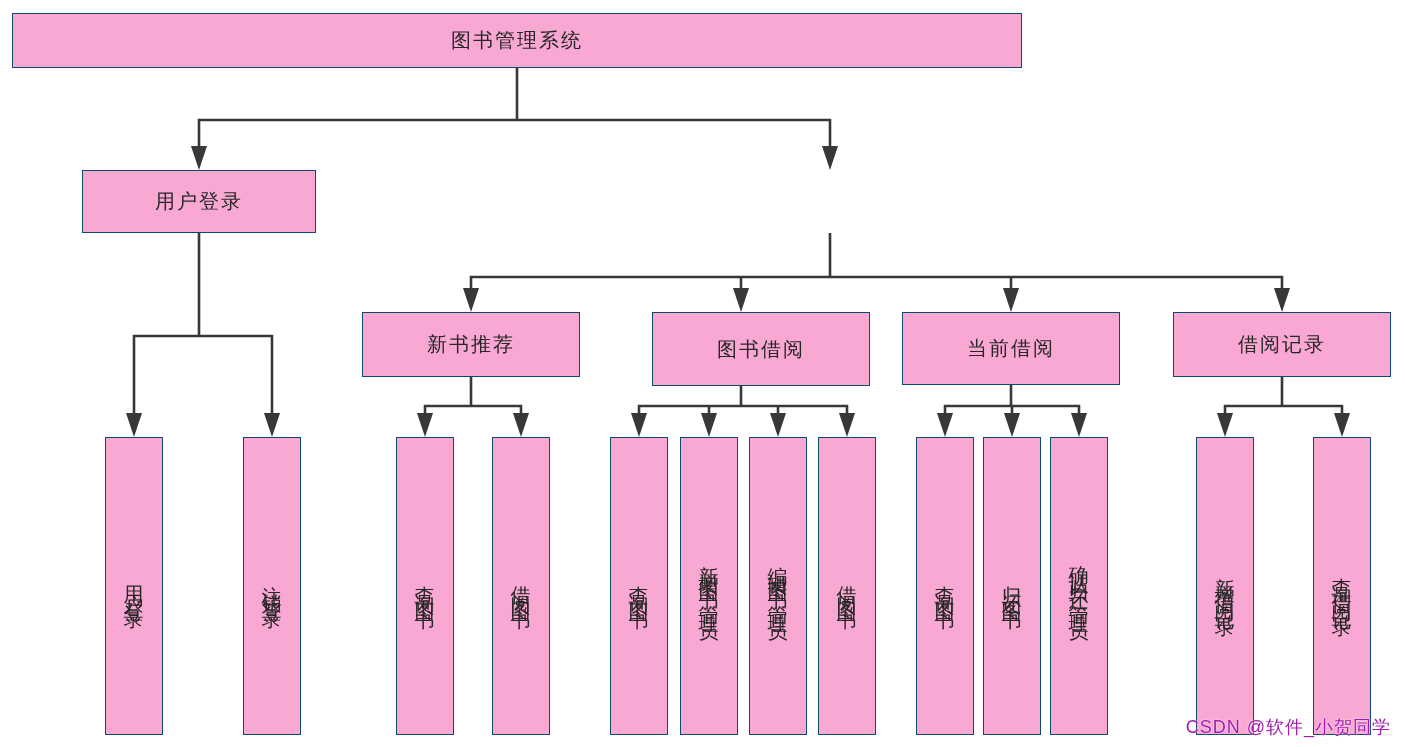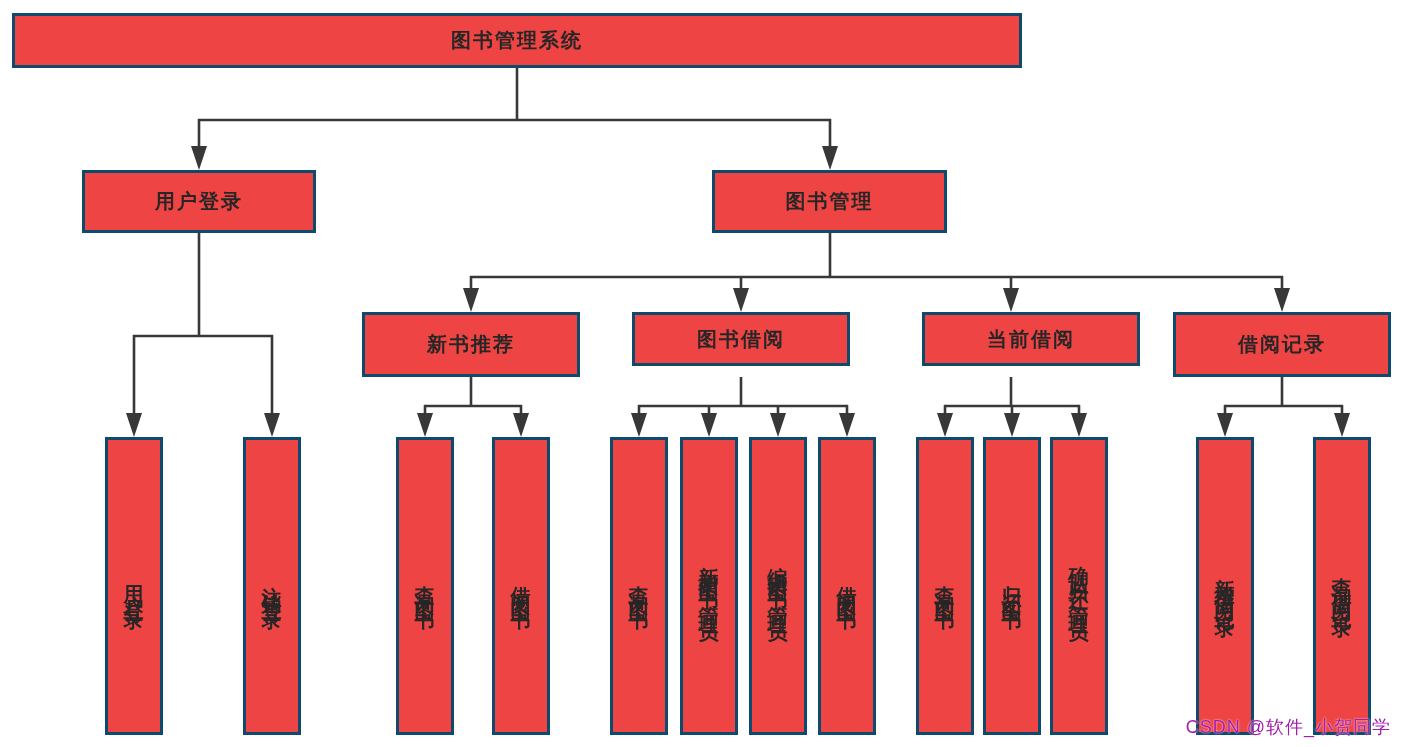--- a/index.html
+++ b/index.html
@@ -13,29 +13,28 @@
     color: #262626;
   }
   svg.connectors {
     position: absolute;
     left: 0; top: 0;
     width: 1405px; height: 747px;
   }
   .node {
     position: absolute;
     box-sizing: border-box;
-    border: 3px solid #0c4a6e;
-    background: #ef4444;
+    border: 1px solid #0c4a6e;
+    background: #f9a8d4;
     display: flex;
     align-items: center;
     justify-content: center;
     font-size: 20px;
     letter-spacing: 2px;
     white-space: nowrap;
-    font-weight: bold;
   }
   .node.leaf {
     writing-mode: vertical-rl;
     text-orientation: mixed;
     letter-spacing: 8px;
     white-space: normal;
     line-height: 1;
     font-size: 20px;
   }
   .watermark {
@@ -119,25 +118,24 @@
       <polygon points="1004,413 1020,413 1012,437"></polygon>
       <polygon points="1071,413 1087,413 1079,437"></polygon>
       <polygon points="1217,413 1233,413 1225,437"></polygon>
       <polygon points="1334,413 1350,413 1342,437"></polygon>
     </g>
   </svg>
 
   <div class="node" style="left:12px; top:13px; width:1010px; height:55px;">图书管理系统</div>
 
   <div class="node" style="left:82px; top:170px; width:234px; height:63px;">用户登录</div>
-  <div class="node" style="left:712px; top:170px; width:235px; height:63px;">图书管理</div>
 
   <div class="node" style="left:362px; top:312px; width:218px; height:65px;text-align:right;">新书推荐</div>
-  <div class="node" style="left:632px; top:312px; width:218px; height:54px;">图书借阅</div>
-  <div class="node" style="left:922px; top:312px; width:218px; height:54px;">当前借阅</div>
+  <div class="node" style="left:652px; top:312px; width:218px; height:74px;">图书借阅</div>
+  <div class="node" style="left:902px; top:312px; width:218px; height:73px;">当前借阅</div>
   <div class="node" style="left:1173px; top:312px; width:218px; height:65px;">借阅记录</div>
 
   <div class="node leaf" style="left:105px; top:437px; width:58px; height:298px;">用户登录</div>
   <div class="node leaf" style="left:243px; top:437px; width:58px; height:298px;">注销登录</div>
 
   <div class="node leaf" style="left:396px; top:437px; width:58px; height:298px;">查询图书</div>
   <div class="node leaf" style="left:492px; top:437px; width:58px; height:298px;">借阅图书</div>
 
   <div class="node leaf" style="left:610px; top:437px; width:58px; height:298px;">查询图书</div>
   <div class="node leaf" style="left:680px; top:437px; width:58px; height:298px;">新增图书（管理员）</div>

